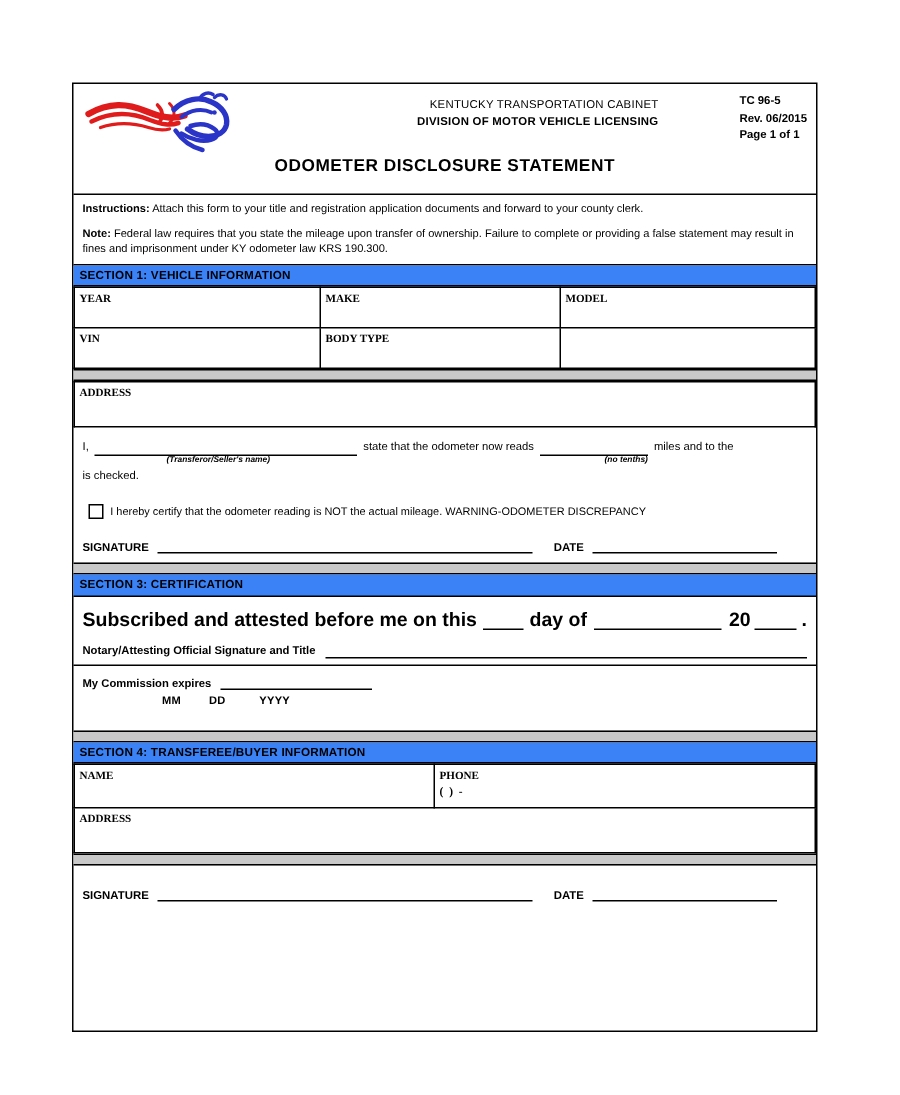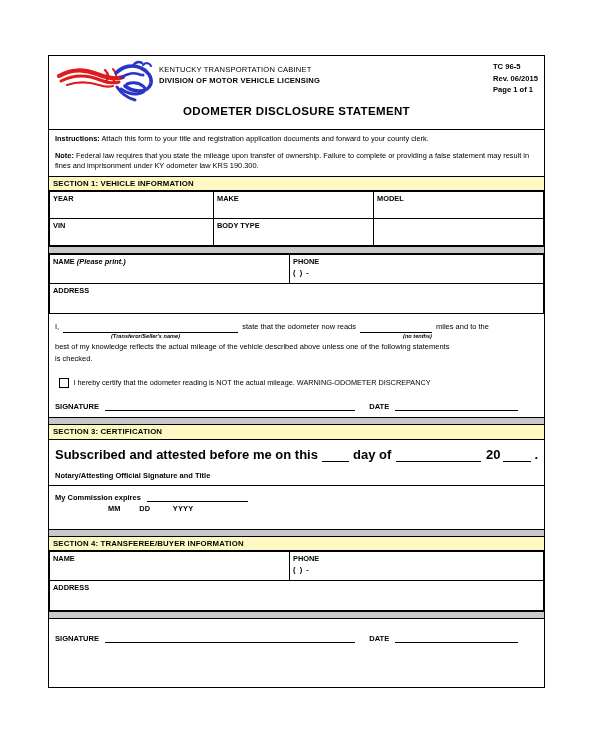--- a/index.html
+++ b/index.html
@@ -50,21 +50,21 @@
     top: 4px;
     width: 104px;
     height: 46px;
   }
   .logo-box svg { display:block; }
   .hdr-center {
     position: absolute;
     left: 110px;
     top: 8px;
     width: 280px;
-    text-align: left;
+    text-align: right;
   }
   .hdr-line1 {
     font-size: 7.6px;
     letter-spacing: .18px;
     line-height: 11px;
   }
   .hdr-line2 {
     font-size: 7.6px;
     font-weight: bold;
     letter-spacing: .18px;
@@ -94,21 +94,21 @@
     background: #c9c9c9;
     border-top: 1px solid #000;
     border-bottom: 1px solid #000;
   }
   .section-bar {
     font-size: 7.8px;
     font-weight: bold;
     letter-spacing: .15px;
     padding: 2px 4px 2.5px 4px;
     border-bottom: 1.4px solid #000;
-    background: #fef9c3;
+    background: #3b82f6;
   }
 
   
   .instr-block {
     padding: 4px 6px 4px 6px;
     font-size: 7.4px;
     line-height: 10.5px;
     border-bottom: 1.4px solid #000;
   }
   .instr-block p { margin: 0 0 6px 0; }
@@ -118,21 +118,21 @@
   
   .grid { width: 100%; border-collapse: collapse; table-layout: fixed; }
   .grid td {
     border: 1px solid #000;
     vertical-align: top;
     font-size: 7.4px;
     font-weight: bold;
     padding: 2px 3px;
     height: 22px;
   }
-  .cell-label { font-weight: bold; }
+  .cell-label { font-weight: bold; font-family: Liberation Serif, serif; }
   .cell-label .ital {
     font-weight: bold;
     font-style: italic;
   }
   .phone-paren {
     display:block;
     margin-top: 2px;
     font-size: 7.6px;
     font-weight: bold;
     letter-spacing: 1px;
@@ -213,27 +213,26 @@
     font-size: 13px;
     font-weight: bold;
     white-space: nowrap;
   }
   .f-day  { width: 33px; border-bottom: 1px solid #000; height: 9px; margin: 0 4px; }
   .f-mon  { width: 103px; border-bottom: 1px solid #000; height: 9px; margin: 0 5px; }
   .f-yr   { width: 34px; border-bottom: 1px solid #000; height: 9px; margin: 0 3px; }
 
   .sec3-row2 {
     display: flex;
-    align-items: flex-start;
+    align-items: center;
     padding: 6px 6px 4px 6px;
     font-size: 7.5px;
     font-weight: bold;
     white-space: nowrap;
     border-bottom: 1px solid #000;
-    flex-direction: column;
   }
   .f-notary { flex: 1; border-bottom: 1px solid #000; height: 9px; margin-left: 7px; }
 
   .sec3-row3 {
     padding: 6px 6px 2px 6px;
     font-size: 7.5px;
     font-weight: bold;
   }
   .comm-line {
     display: flex;
@@ -348,50 +347,39 @@
     <div class="band-gray"></div>
 
 
     <table class="grid">
       <colgroup>
           <col style="width:240px">
           <col>
         </colgroup>
       <tbody>
         <tr>
-          <td class="cell-label" style="height:24px">
-            <span>NAME</span>
-            <span class="ital">(Please print.)</span>
-          </td>
-          <td class="cell-label" style="height:24px">
-            <span>PHONE</span>
-            <span class="phone-paren">(      )        -</span>
-          </td>
-        </tr>
-        <tr>
           <td class="cell-label" colspan="2" style="height:25px">
             <span>ADDRESS</span>
           </td>
         </tr>
       </tbody>
     </table>
 
     <div class="stmt">
       <div class="line-row">
         <span>I,</span>
         <span class="fill fill-name"></span>
         <span>state that the odometer now reads</span>
         <span class="fill fill-miles"></span>
         <span>miles and to the</span>
       </div>
       <div class="caption-row">
         <span class="cap-name">(Transferor/Seller's name)</span>
         <span class="cap-tenth">(no tenths)</span>
       </div>
-      <div class="stmt-tail">best of my knowledge reflects the actual mileage of the vehicle described above  unless one of the following statements</div>
       <div>is checked.</div>
     </div>
 
     <div class="checks">
       <div class="chk-row">
         <span class="chk-box"></span>
         <span>I hereby certify that the odometer reading is NOT the actual mileage.  WARNING-ODOMETER DISCREPANCY</span>
       </div>
     </div>
 

